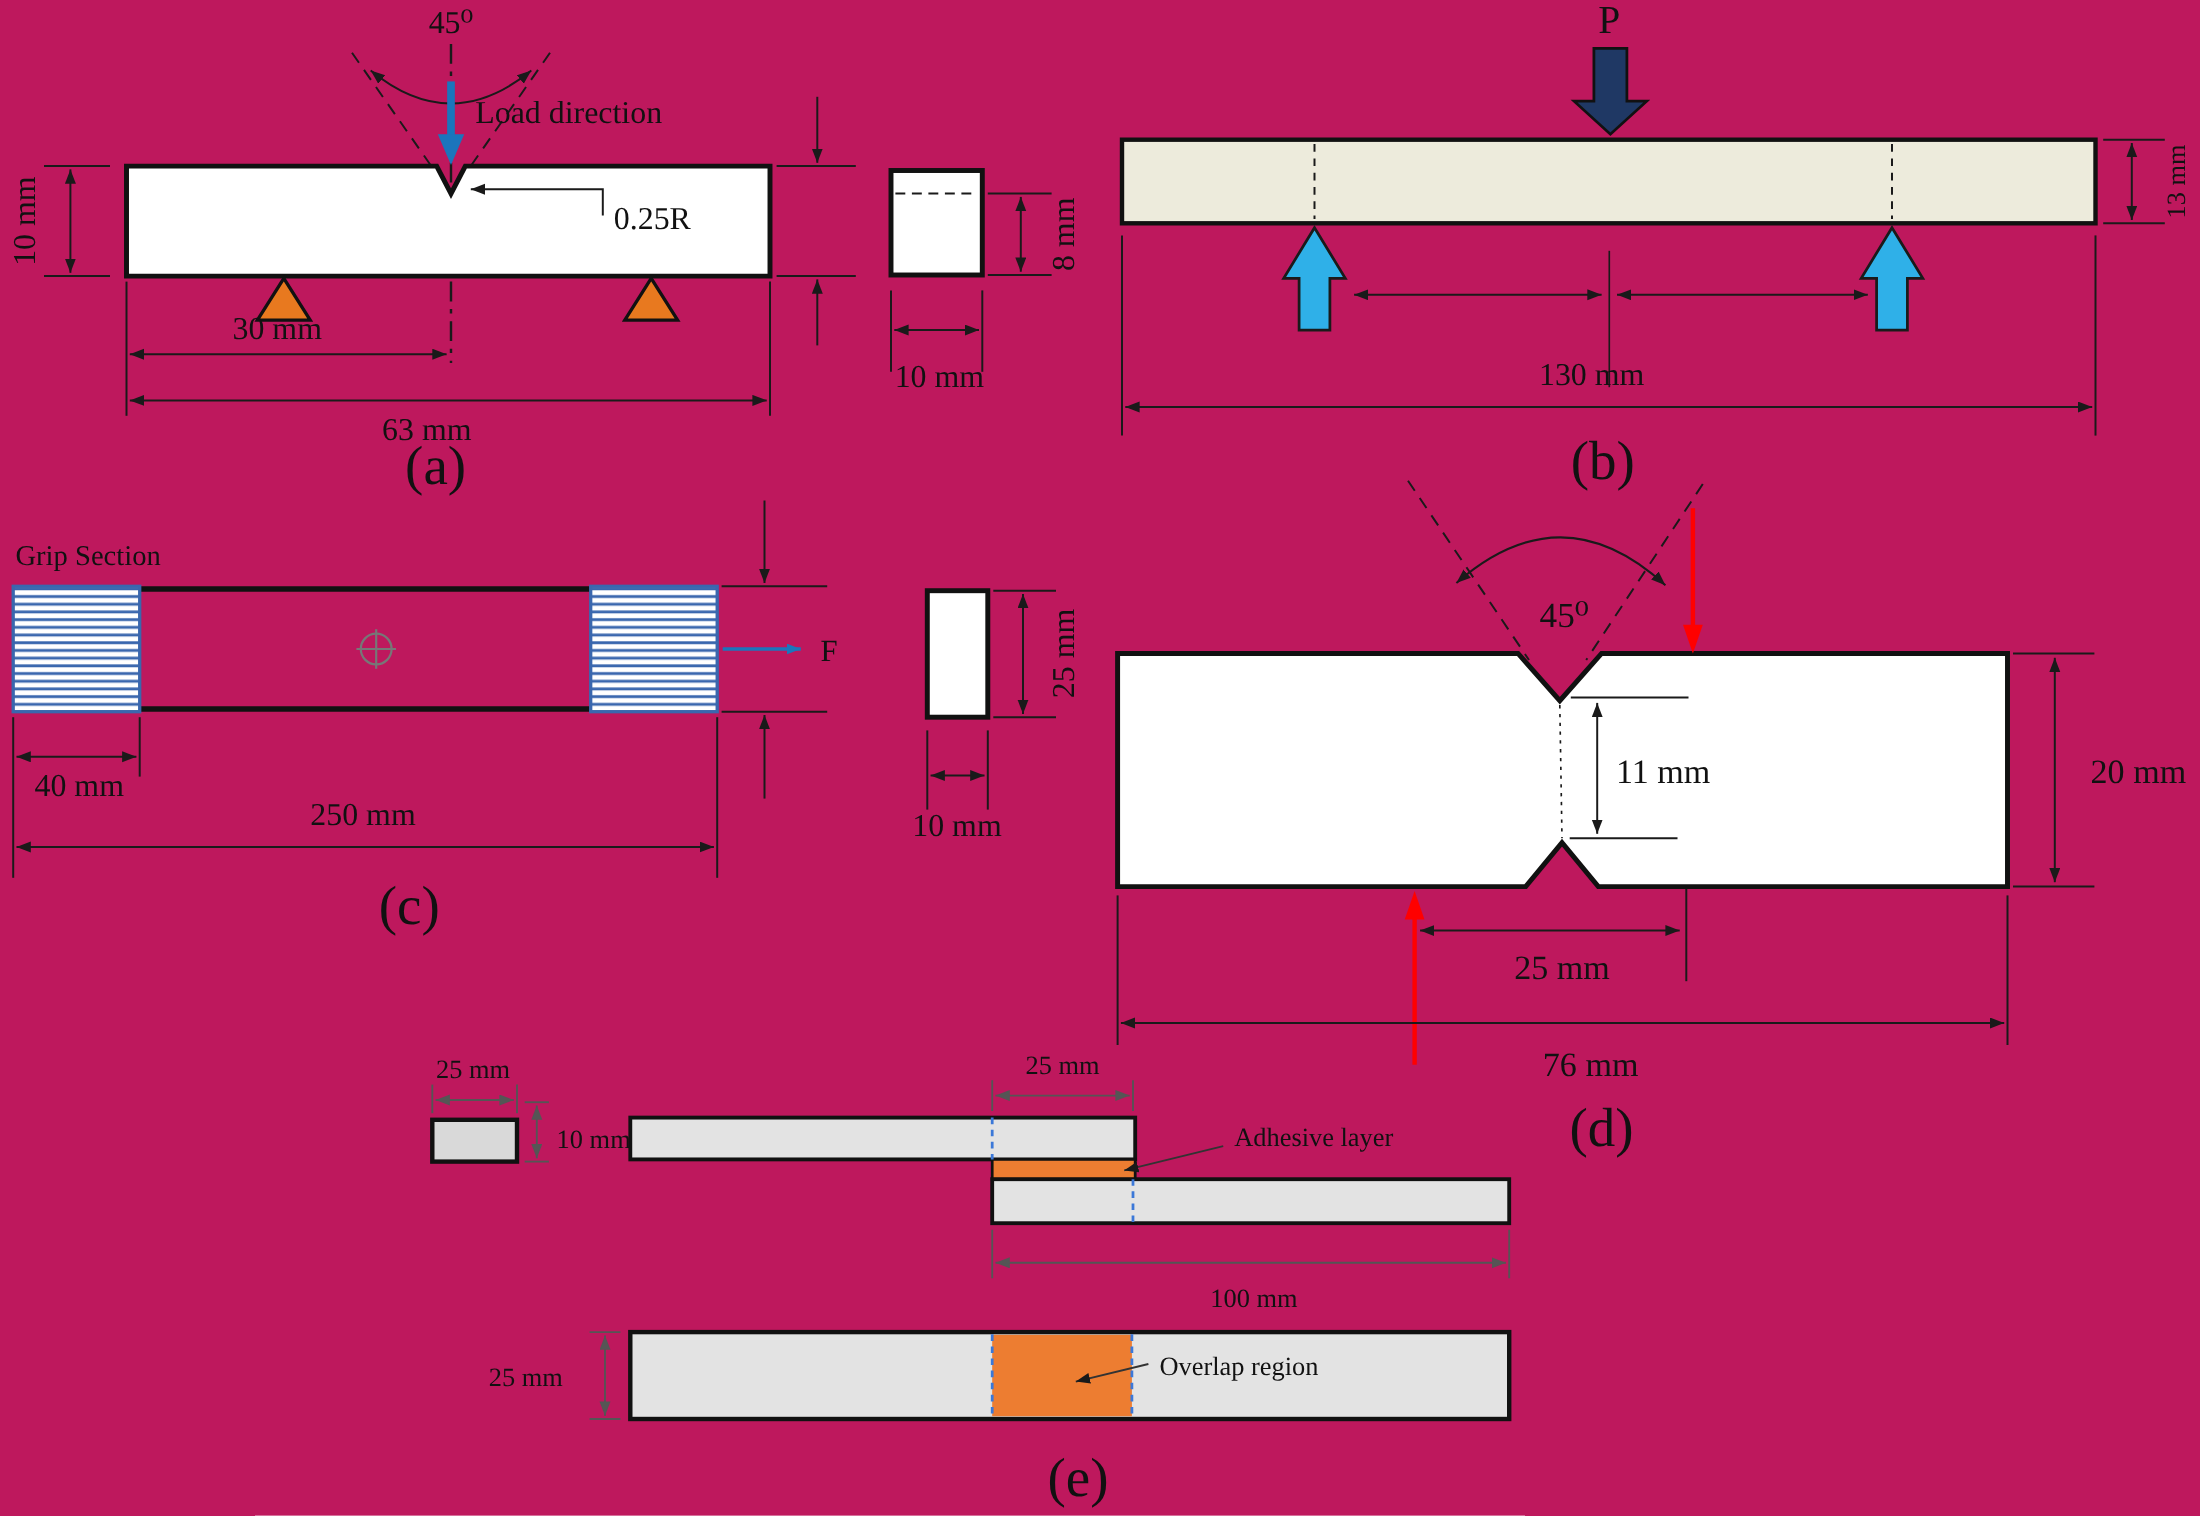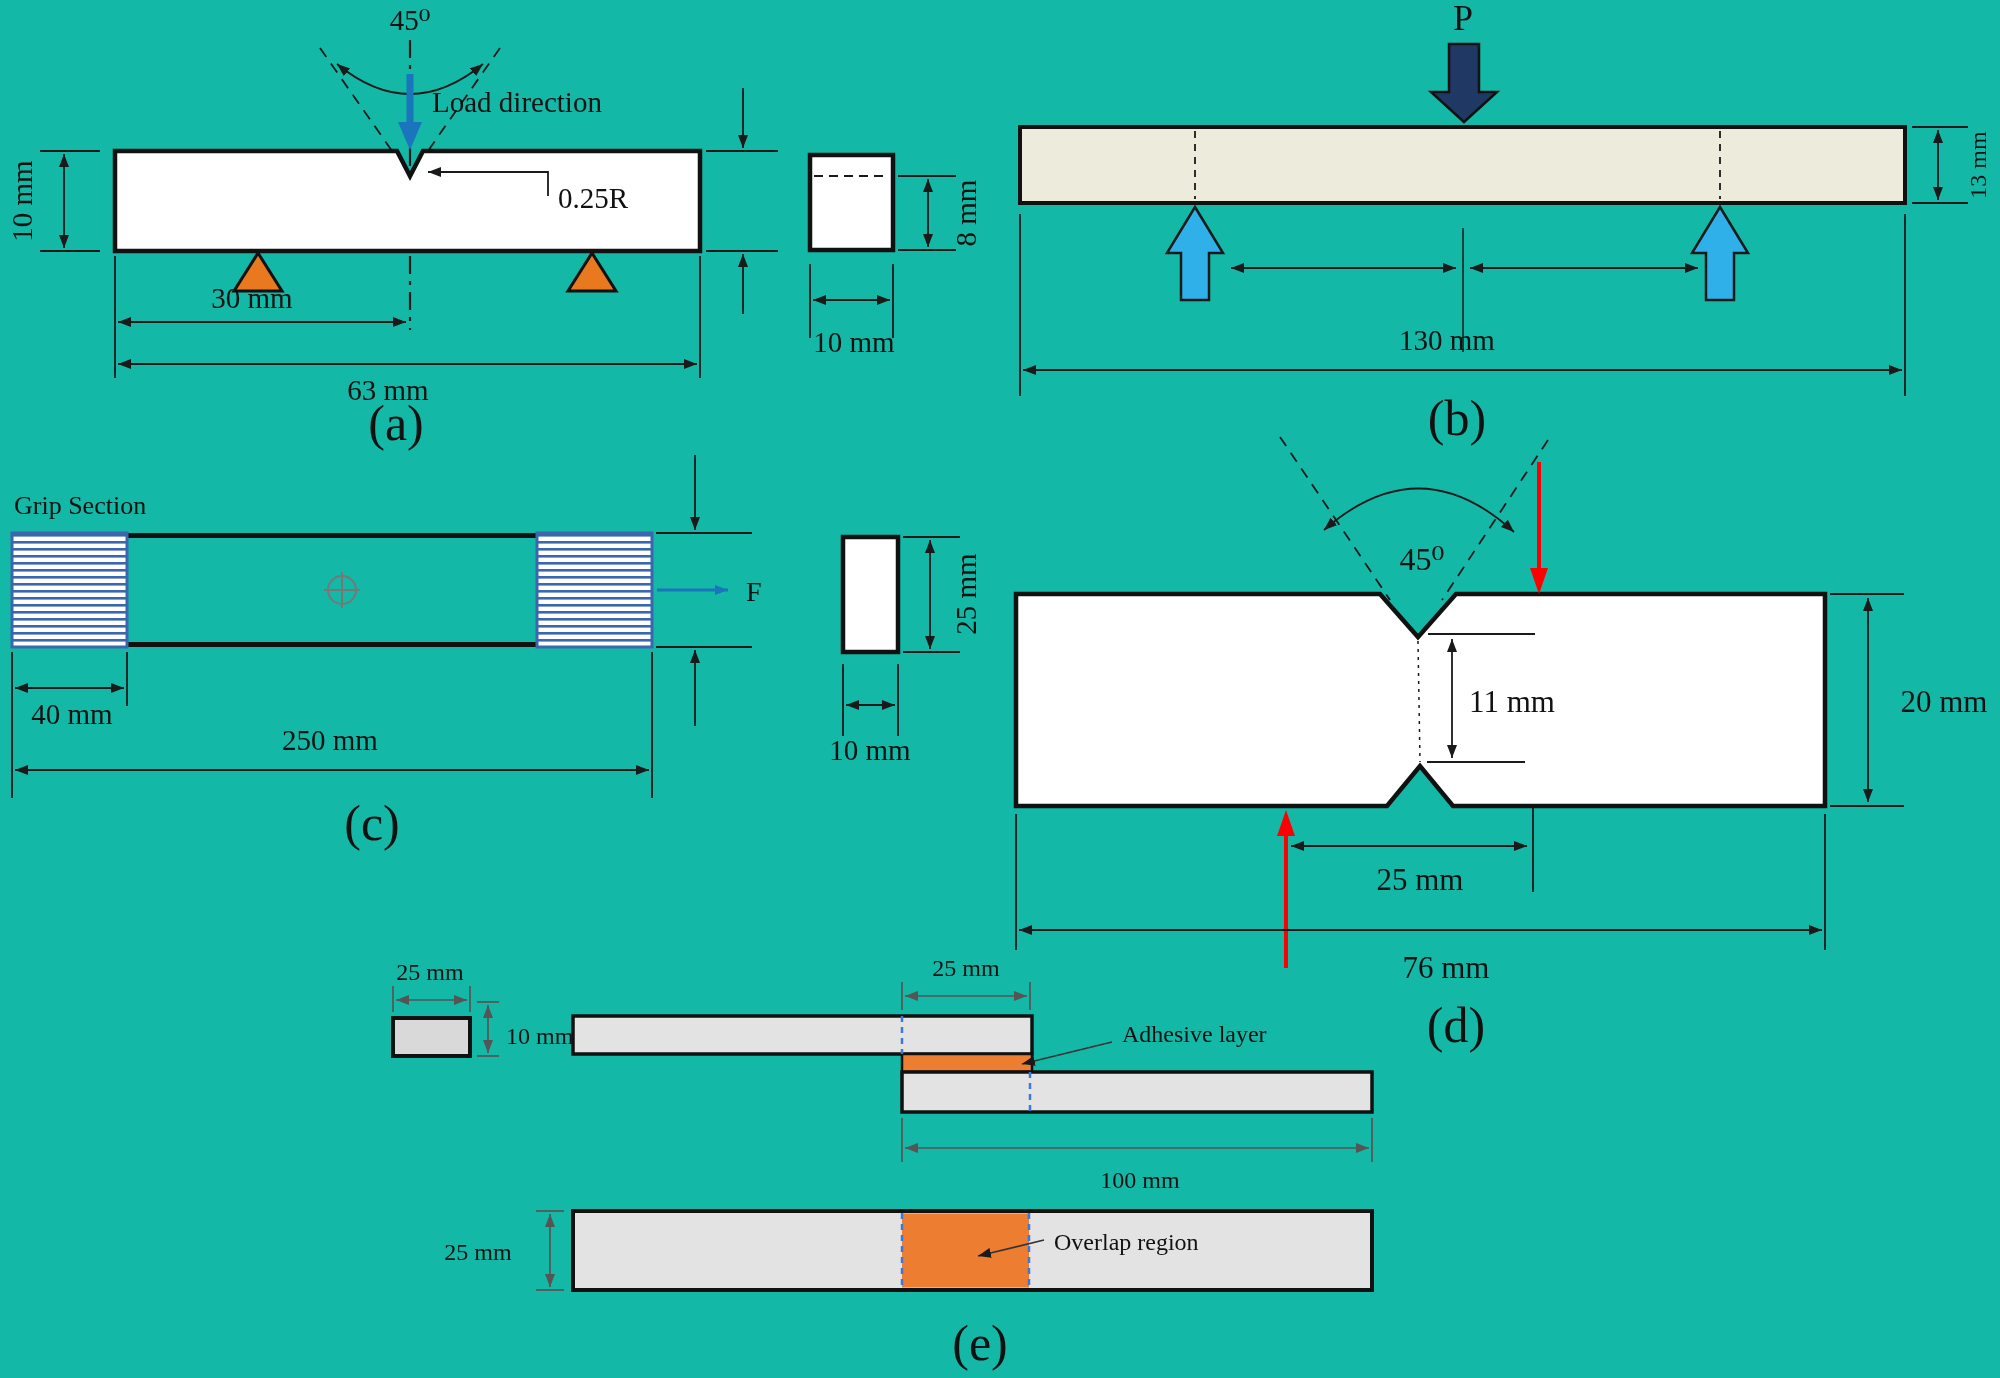--- a/index.html
+++ b/index.html
@@ -1,16 +1,16 @@
 <!DOCTYPE html>
 <html><head>
 <meta charset="utf-8">
 <style>
   html,body{margin:0;padding:0;background:#ffffff;}
-  .stage{width:2000px;height:1378px;position:relative;background:#14b8a6;overflow:hidden;}
+  .stage{width:2000px;height:1378px;position:relative;background:#be185d;overflow:hidden;}
   svg{display:block;}
   text{font-family:"Liberation Serif","DejaVu Serif",serif;fill:#111;}
   .dimtxt{font-size:29px;}
   .dimtxt-sm{font-size:24px;}
   .figlab{font-size:50px;}
   .thin{stroke:#1a1a1a;stroke-width:1.8;fill:none;}
   .thing{stroke:#555;stroke-width:1.7;fill:none;}
   .outline{fill:#ffffff;stroke:#111;stroke-width:4.5;stroke-linejoin:miter;}
 </style>
 </head>

